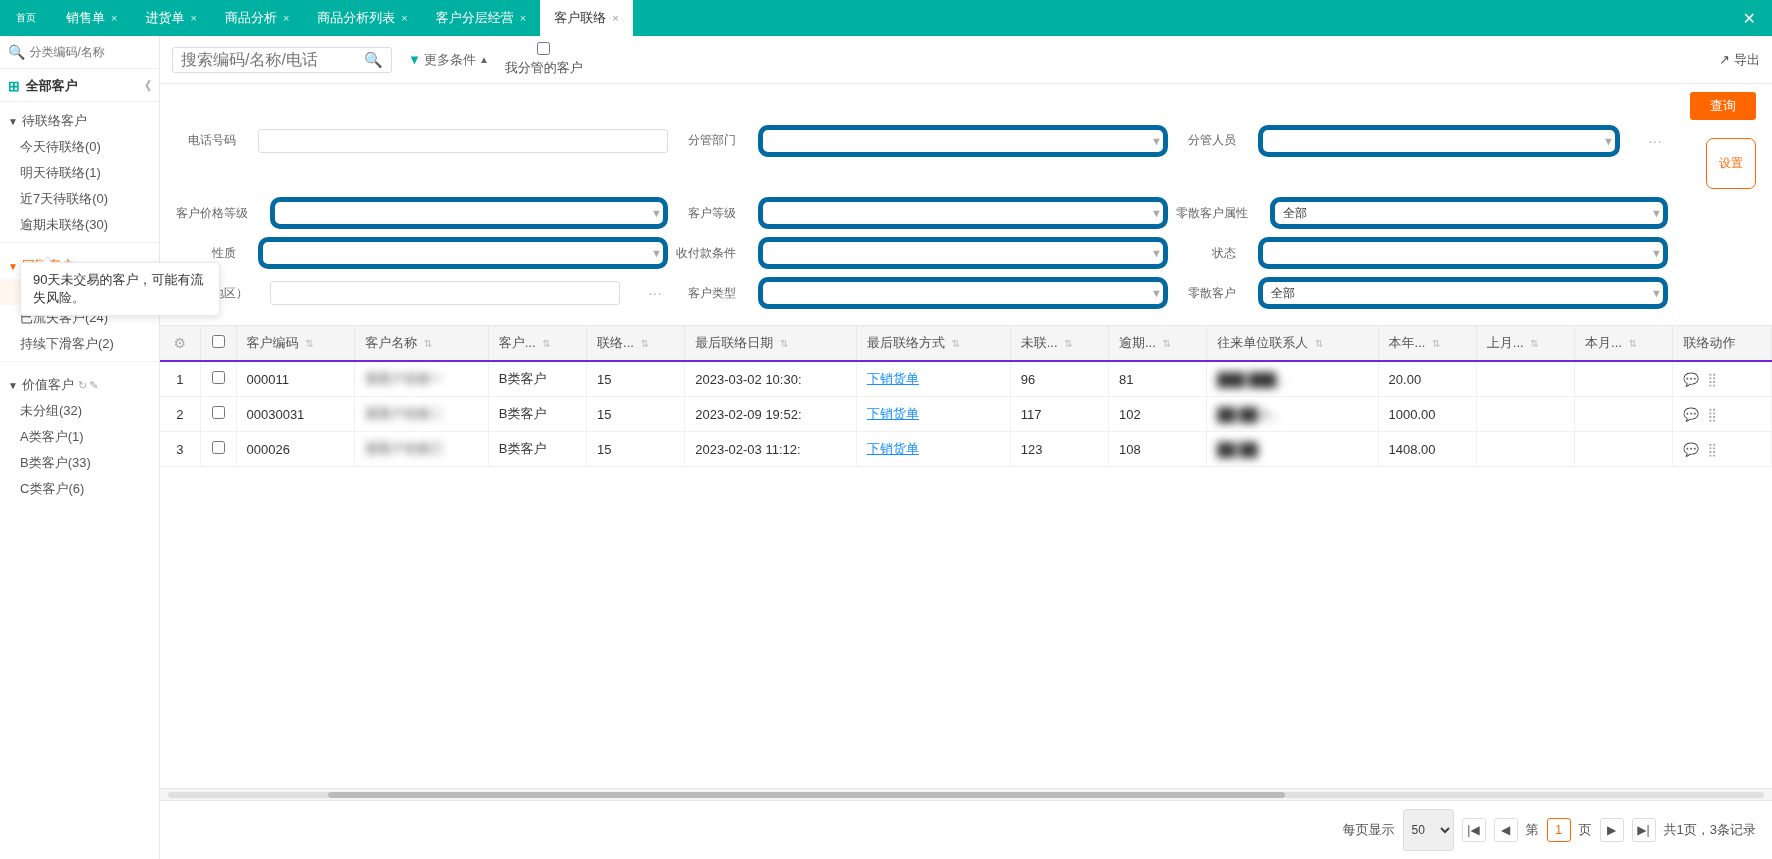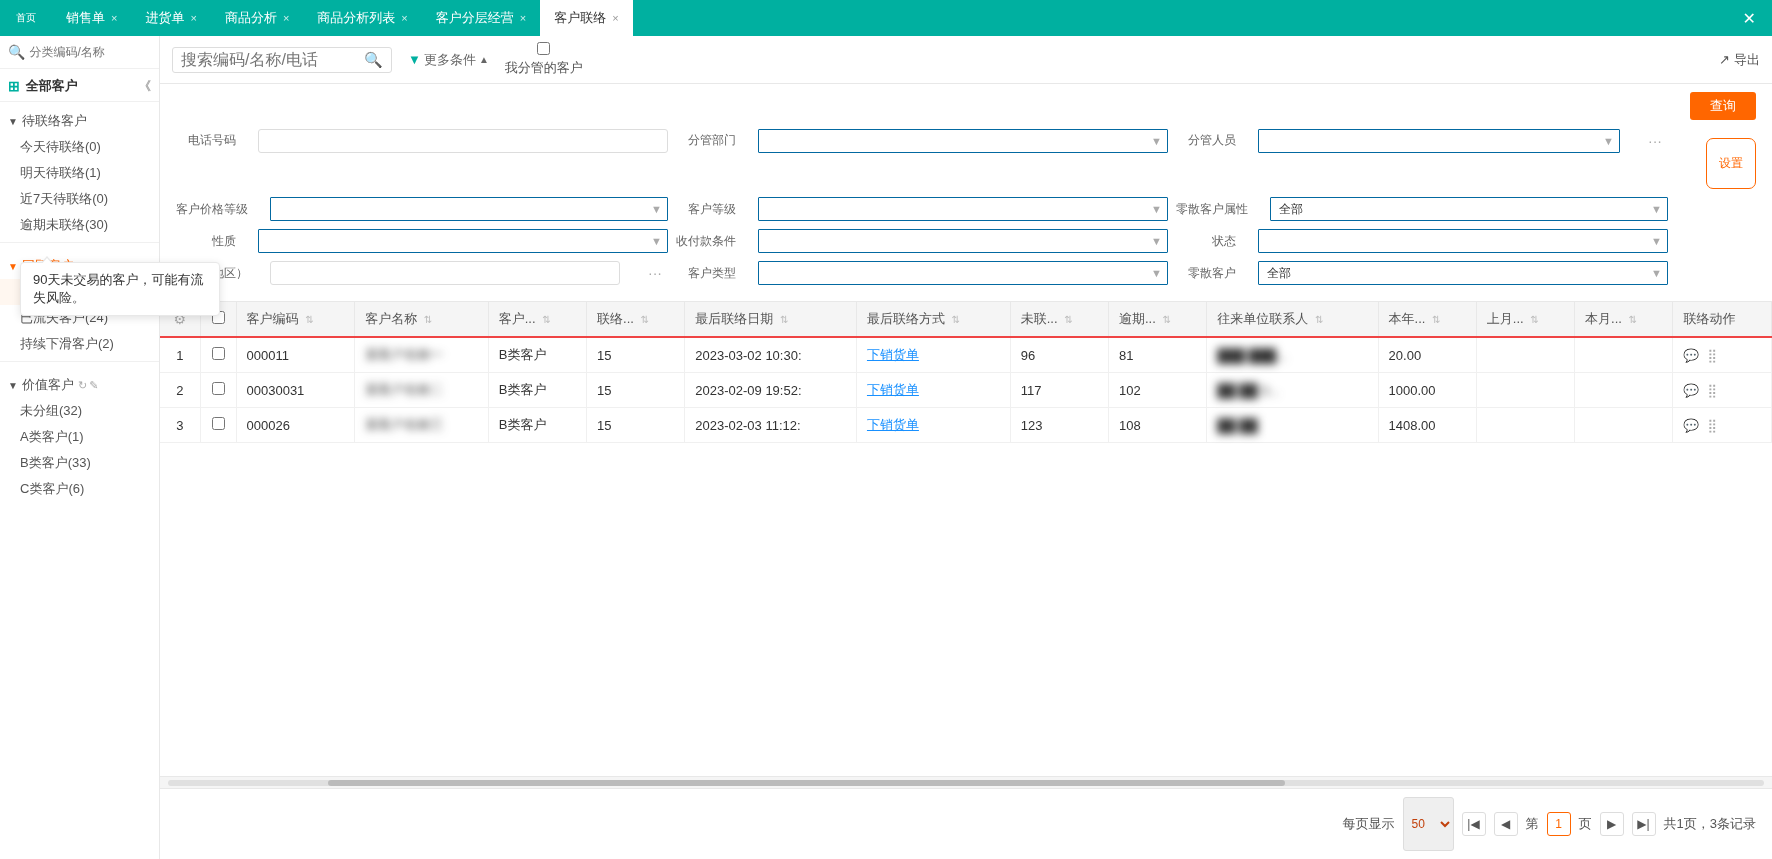--- a/index.html
+++ b/index.html
@@ -262,22 +262,22 @@
       outline: none;
     }
     .filter-select-wrap {
       flex: 1;
       position: relative;
       display: flex;
       align-items: center;
     }
     .filter-select-wrap select {
       width: 100%;
-      border: 1px solid #0369a1;
-      border-radius: 1px;
+      border: 5px solid #0369a1;
+      border-radius: 10px;
       padding: 4px 24px 4px 8px;
       font-size: 12px;
       color: #333;
       background: #fff;
       appearance: none;
       outline: none;
       cursor: pointer;
     }
     .filter-select-wrap .chev {
       position: absolute;
@@ -325,21 +325,21 @@
       overflow: auto;
       background: #fff;
     }
     table {
       width: 100%;
       border-collapse: collapse;
       font-size: 12px;
     }
     thead tr {
       background: #f5f5f5;
-      border-bottom: 2px solid #ef4444;
+      border-bottom: 2px solid #6d28d9;
     }
     thead th {
       padding: 8px 10px;
       text-align: left;
       color: #555;
       font-weight: normal;
       white-space: nowrap;
       border-right: 1px solid #e8e8e8;
       user-select: none;
     }
@@ -383,23 +383,23 @@
       padding: 8px 16px;
       border-top: 1px solid #e8e8e8;
       background: #fff;
       gap: 8px;
       font-size: 12px;
       color: #555;
     }
     .pagination-bar select {
       border: 1px solid #ddd;
       border-radius: 3px;
-      padding: 18px 4px;
-      font-size: 12px;
-      color: #c2410c;
+      padding: 12px 4px;
+      font-size: 12px;
+      color: #404040;
     }
     .page-nav-btn {
       display: inline-flex;
       align-items: center;
       justify-content: center;
       width: 24px;
       height: 24px;
       border: 1px solid #ddd;
       border-radius: 3px;
       cursor: pointer;

